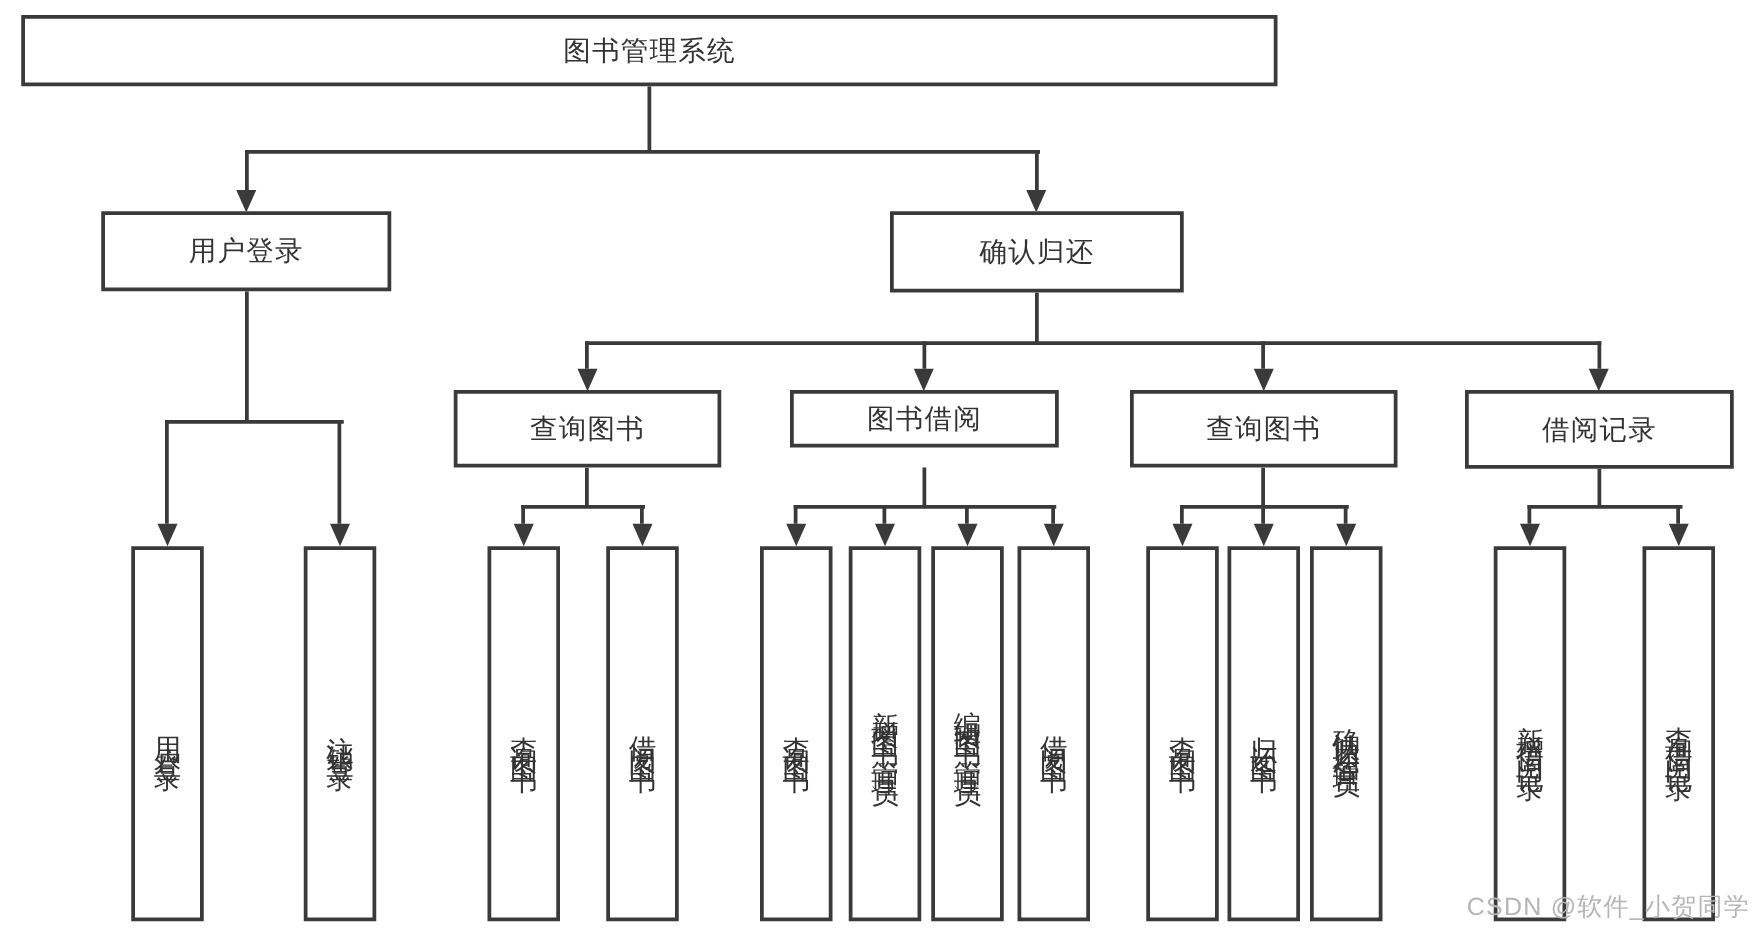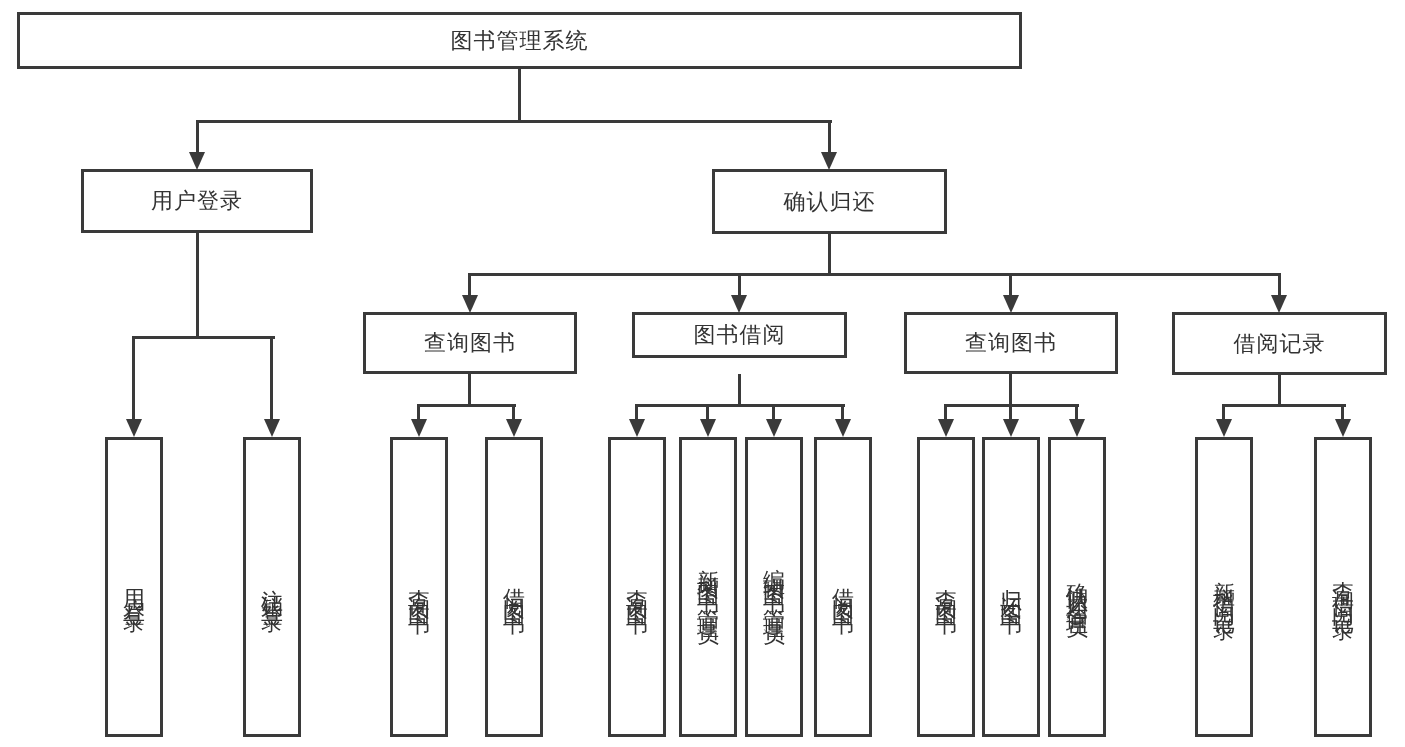--- a/index.html
+++ b/index.html
@@ -185,14 +185,15 @@
     <span class="vlabel" style="letter-spacing:5px">确认归还（管理员）</span>
   </div>
 
   <div class="box" style="left:1195px;top:437px;width:58px;height:300px">
     <span class="vlabel">新增借阅记录</span>
   </div>
   <div class="box" style="left:1314px;top:437px;width:58px;height:300px">
     <span class="vlabel">查询借阅记录</span>
   </div>
 
+  <div class="watermark">CSDN @软件_小贺同学</div>
 
 </div>
 
 </body></html>

